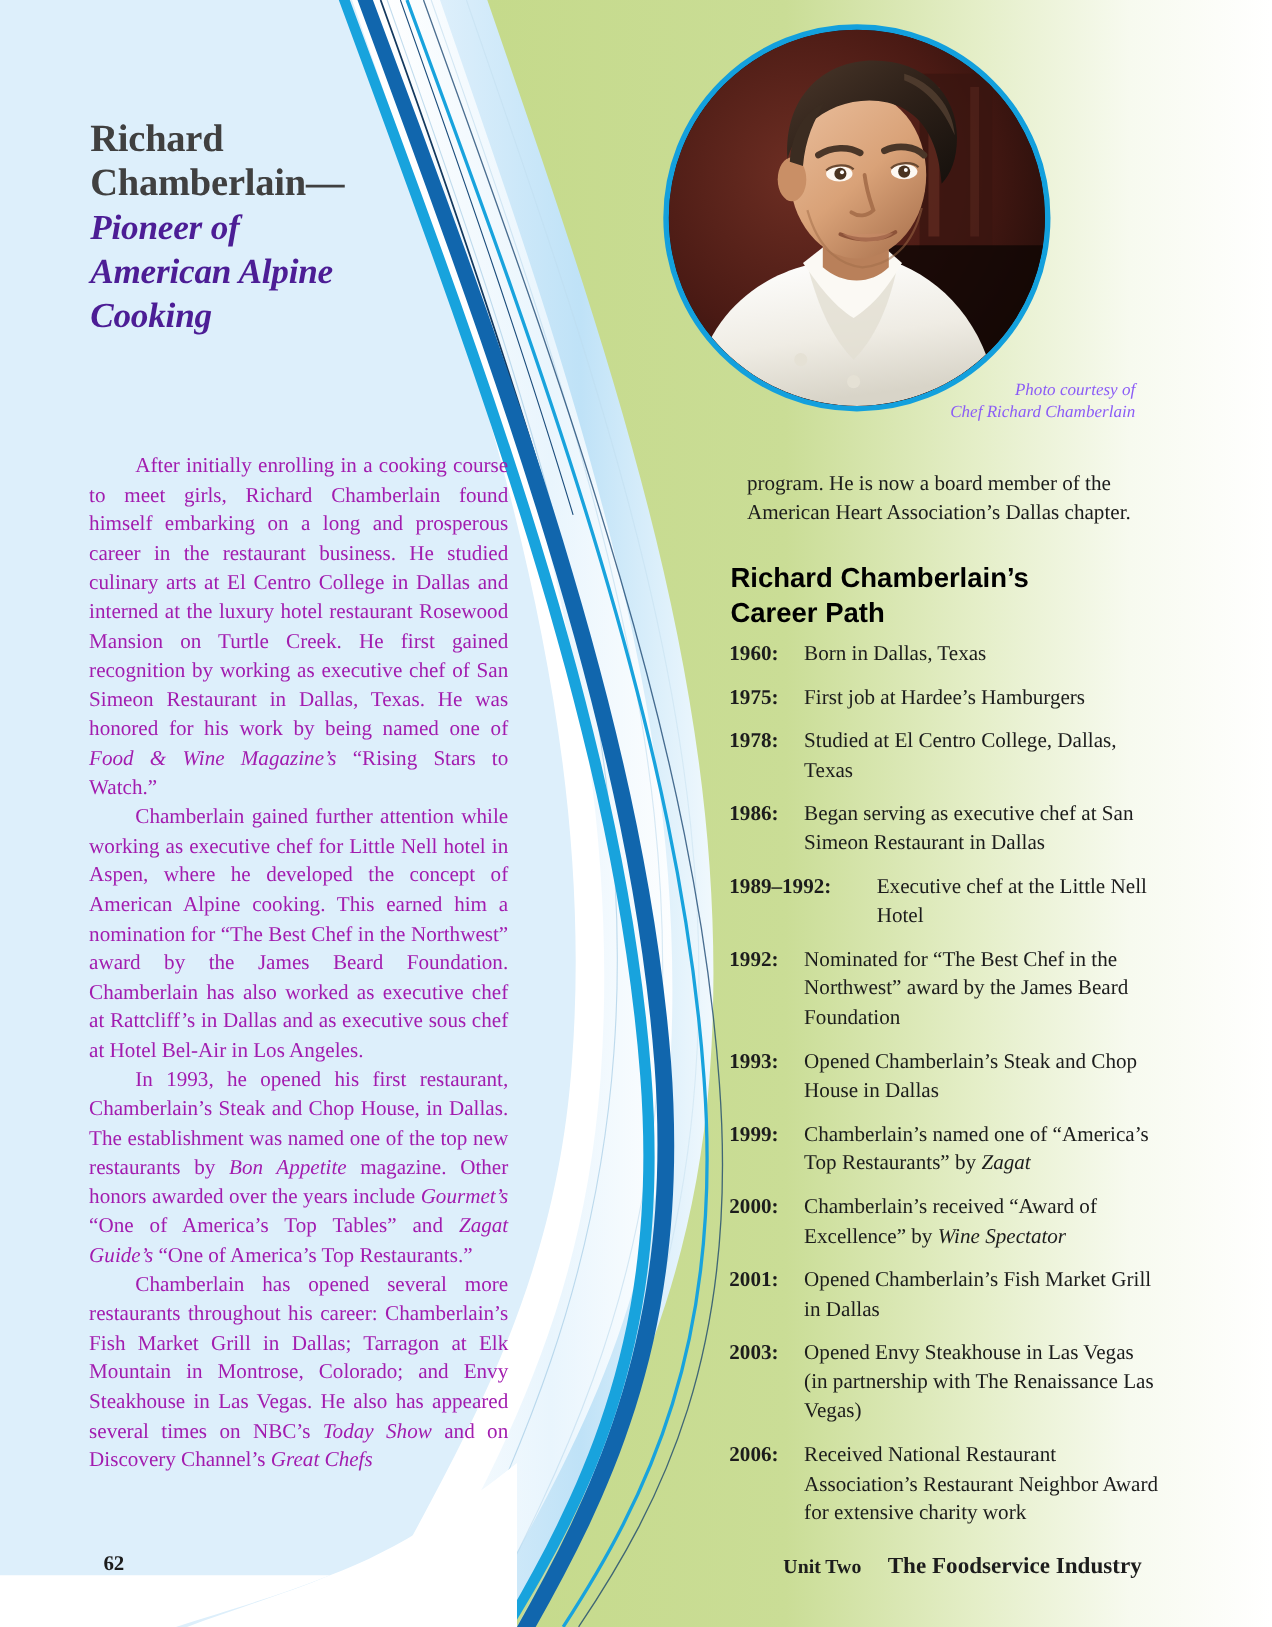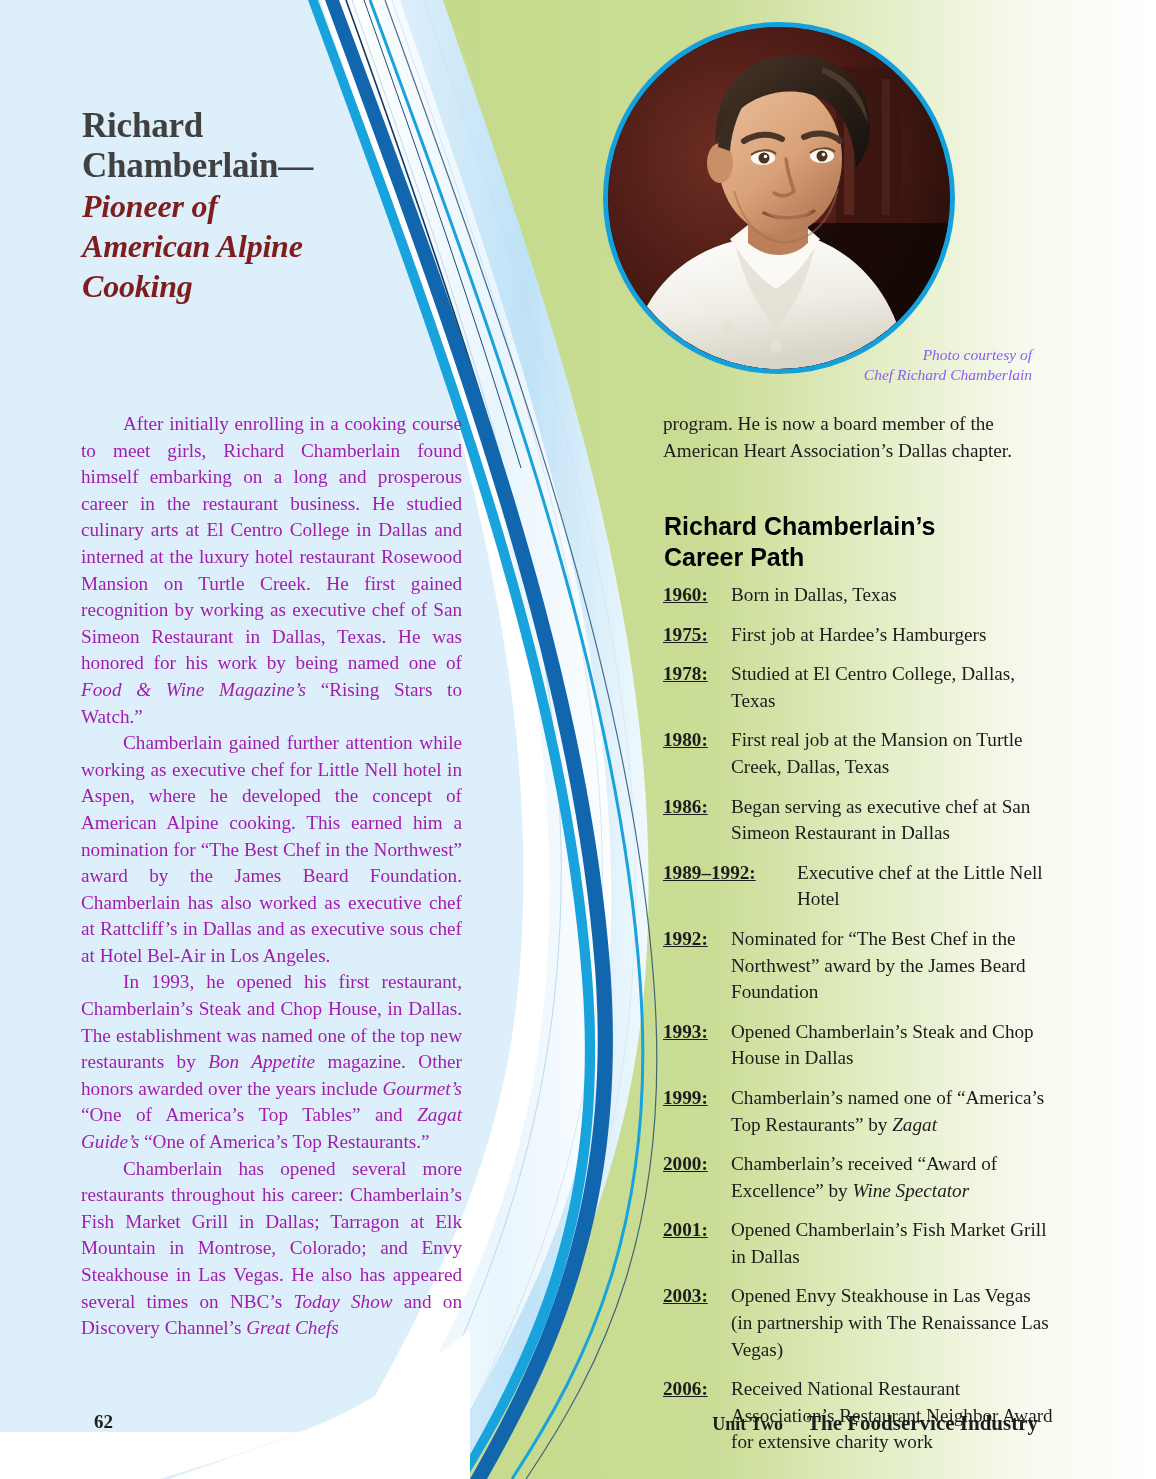--- a/index.html
+++ b/index.html
@@ -54,41 +54,41 @@
     font-size:35px;
     line-height:40px;
     color:#404040;
     letter-spacing:-0.2px;
   }
   .title-sub{
     font-style:italic;
     font-weight:bold;
     font-size:32px;
     line-height:40px;
-    color:#7f1d1d;
+    color:#4c1d95;
     letter-spacing:-0.2px;
   }
 
   
   .col-left{
     position:absolute;left:81px;top:411px;width:381px;
     font-size:19.2px;
     line-height:26.6px;
     color:#a21caf;
     text-align:justify;
   }
   .col-left p{margin:0;text-indent:42px;}
 
   .col-right-top{
     position:absolute;left:663px;top:411px;width:390px;
     font-size:19.2px;
     line-height:26.6px;
     color:#1c1c1c;
   }
-  .col-right-top p{margin:0;}
+  .col-right-top p{margin:16px;}
 
   
   .career-heading{
     position:absolute;left:664px;top:511px;width:400px;
     font-family:"Liberation Sans", sans-serif;
     font-weight:bold;
     font-size:25px;
     line-height:31px;
     color:#000000;
   }
@@ -103,21 +103,20 @@
   .career-row{
     display:flex;
     align-items:flex-start;
     margin-bottom:13px;
   }
   .career-year{
     font-weight:bold;
     flex:0 0 auto;
     width:68px;
     white-space:nowrap;
-    text-decoration:underline;
   }
   .career-year.wide{width:134px;}
   .career-desc{flex:1 1 auto;}
 
   
   .page-number{
     position:absolute;left:94px;top:1411px;
     font-weight:bold;font-size:19px;color:#1c1c1c;
   }
   .footer-right{
@@ -302,24 +301,20 @@
       </div>
       <div class="career-row">
         <div class="career-year">1975:</div>
         <div class="career-desc"><span>First job at Hardee’s Hamburgers</span></div>
       </div>
       <div class="career-row">
         <div class="career-year">1978:</div>
         <div class="career-desc"><span>Studied at El Centro College, Dallas, Texas</span></div>
       </div>
       <div class="career-row">
-        <div class="career-year">1980:</div>
-        <div class="career-desc"><span>First real job at the Mansion on Turtle Creek, Dallas, Texas</span></div>
-      </div>
-      <div class="career-row">
         <div class="career-year">1986:</div>
         <div class="career-desc"><span>Began serving as executive chef at San Simeon Restaurant in Dallas</span></div>
       </div>
       <div class="career-row">
         <div class="career-year wide">1989–1992:</div>
         <div class="career-desc"><span>Executive chef at the Little Nell Hotel</span></div>
       </div>
       <div class="career-row">
         <div class="career-year">1992:</div>
         <div class="career-desc"><span>Nominated for “The Best Chef in the Northwest” award by the James Beard Foundation</span></div>

